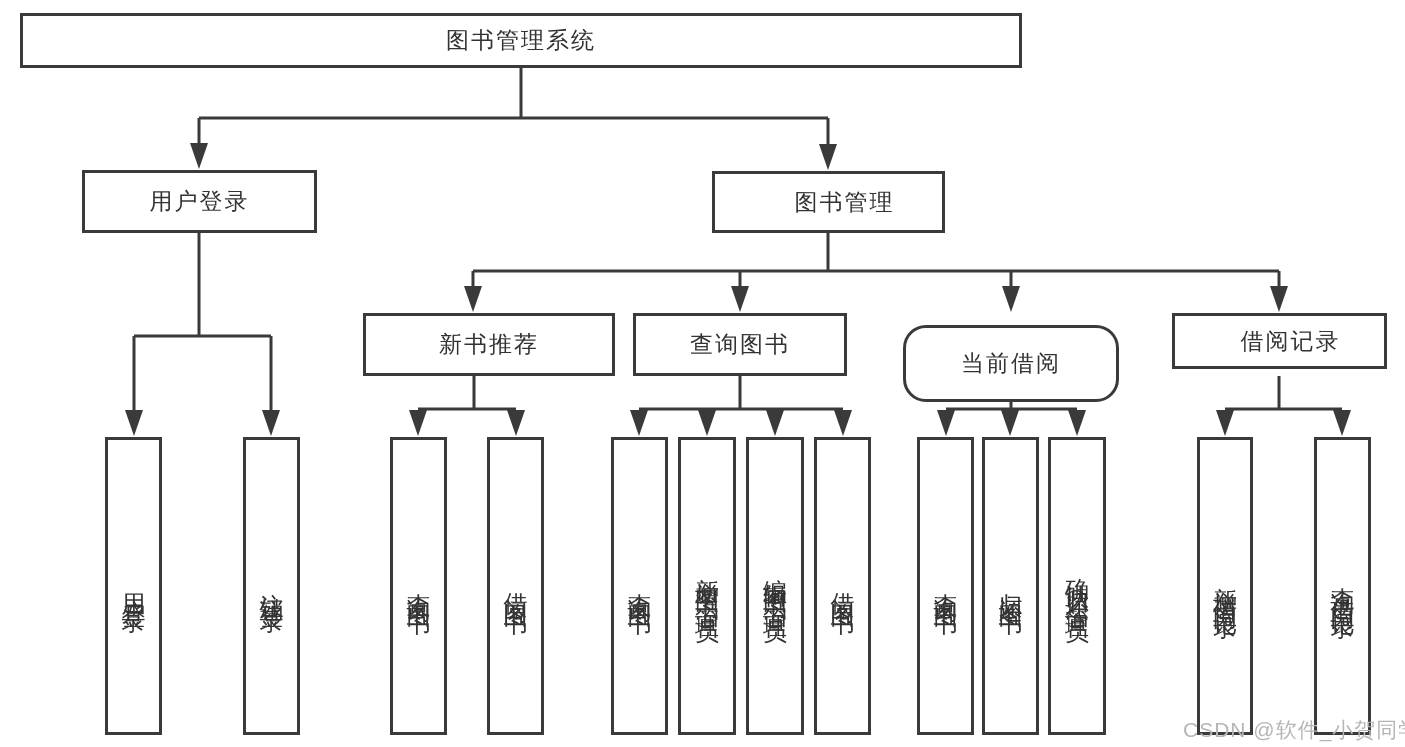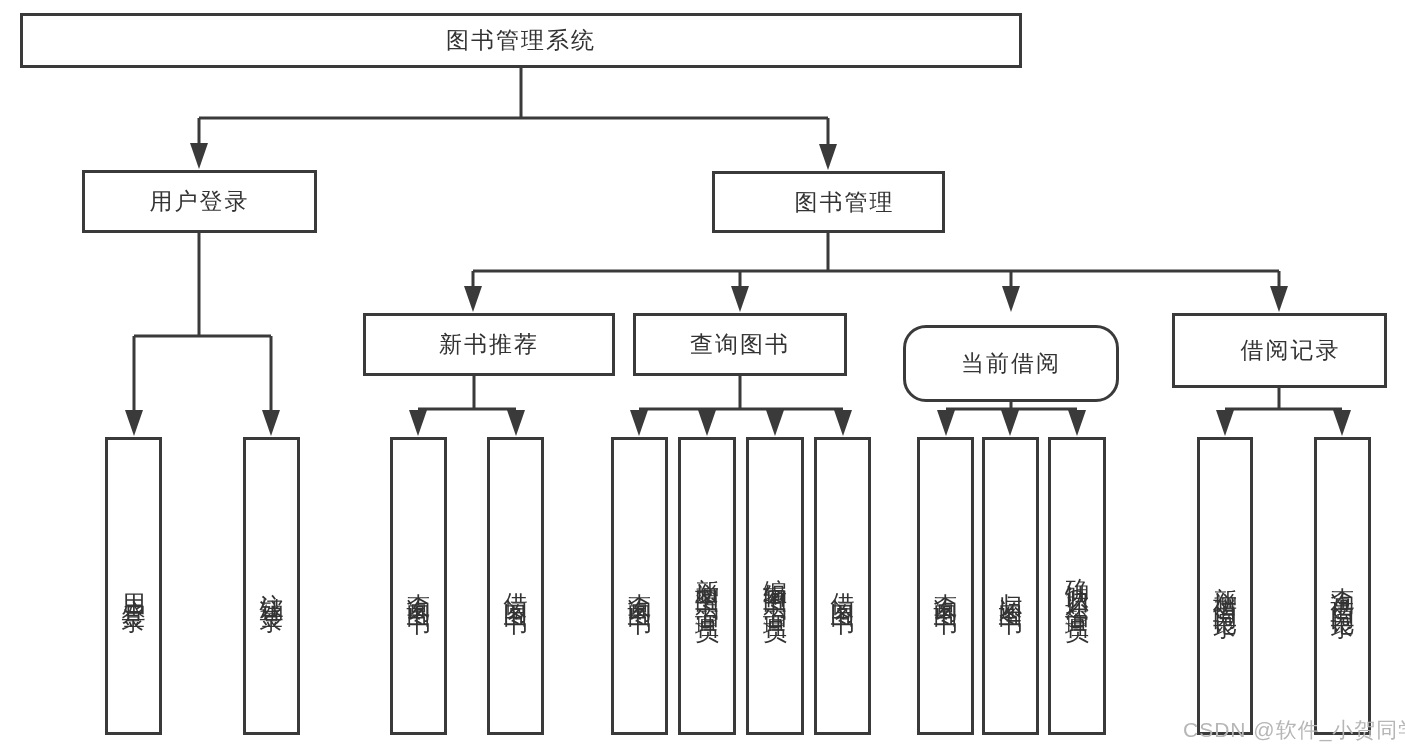--- a/index.html
+++ b/index.html
@@ -126,21 +126,21 @@
 
   <div class="node hbox" style="left:363px; top:313px; width:252px; height:63px;">
     <span>新书推荐</span>
   </div>
   <div class="node hbox" style="left:633px; top:313px; width:214px; height:63px;">
     <span>查询图书</span>
   </div>
   <div class="node hbox" style="left:903px; top:325px; width:216px; height:77px;border-radius:23px;">
     <span>当前借阅</span>
   </div>
-  <div class="node hbox" style="left:1172px; top:313px; width:215px; height:75px;padding-left:22px;">
+  <div class="node hbox" style="left:1172px; top:313px; width:215px; height:56px;padding-left:22px;">
     <span>借阅记录</span>
   </div>
 
   <div class="node vbox" style="left:105px; width:57px;">
     <span>用户登录</span>
   </div>
   <div class="node vbox" style="left:243px; width:57px;">
     <span>注销登录</span>
   </div>
 

